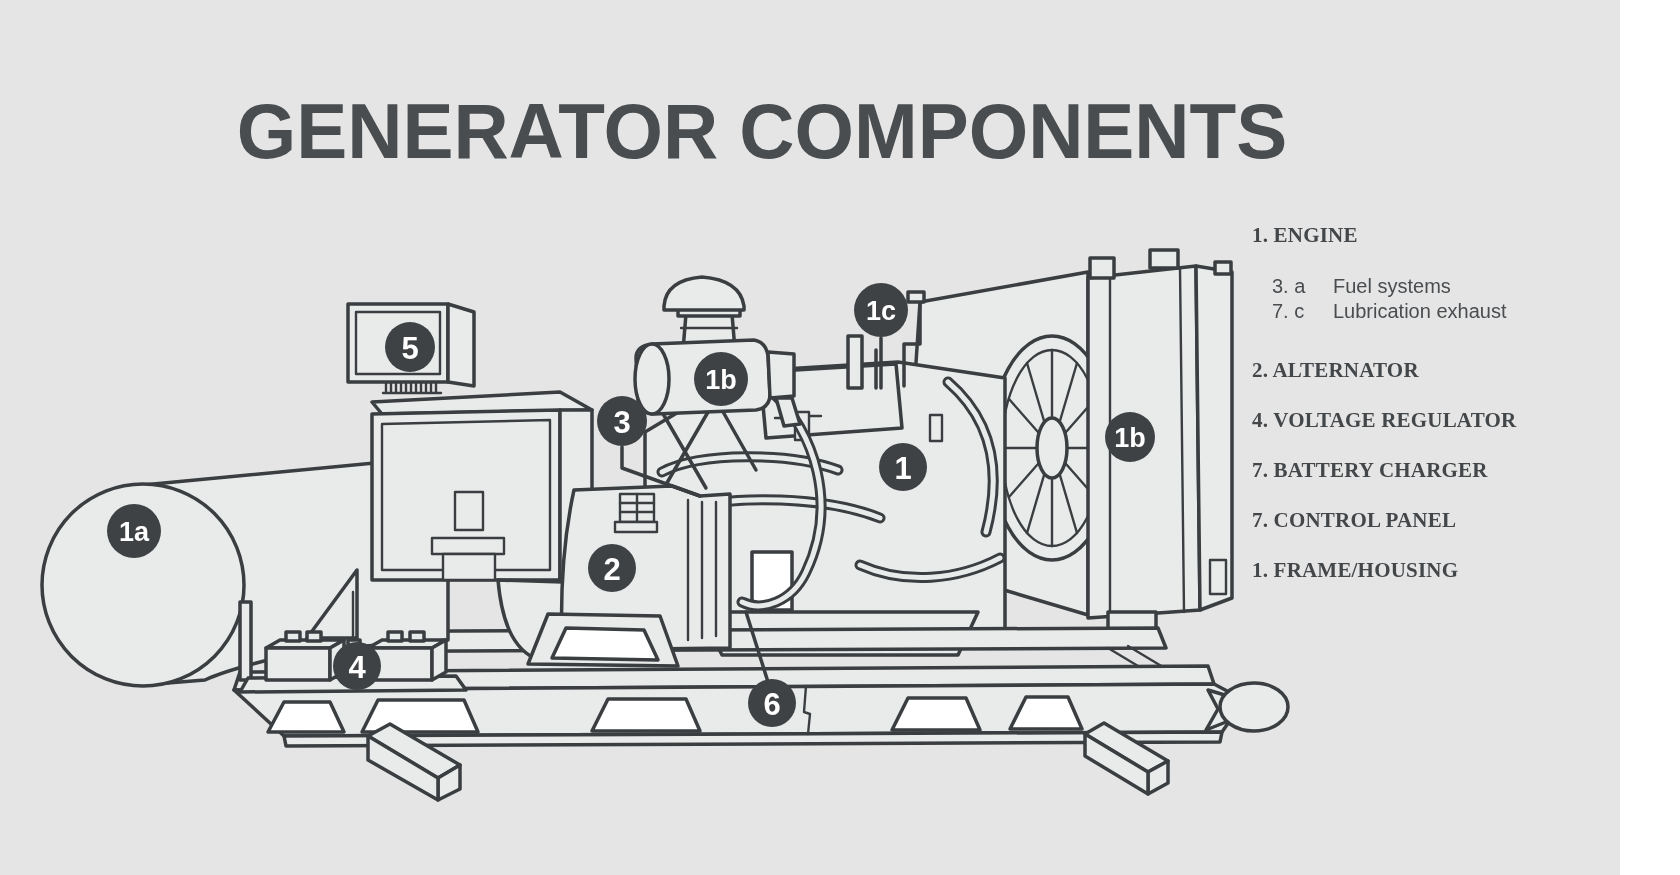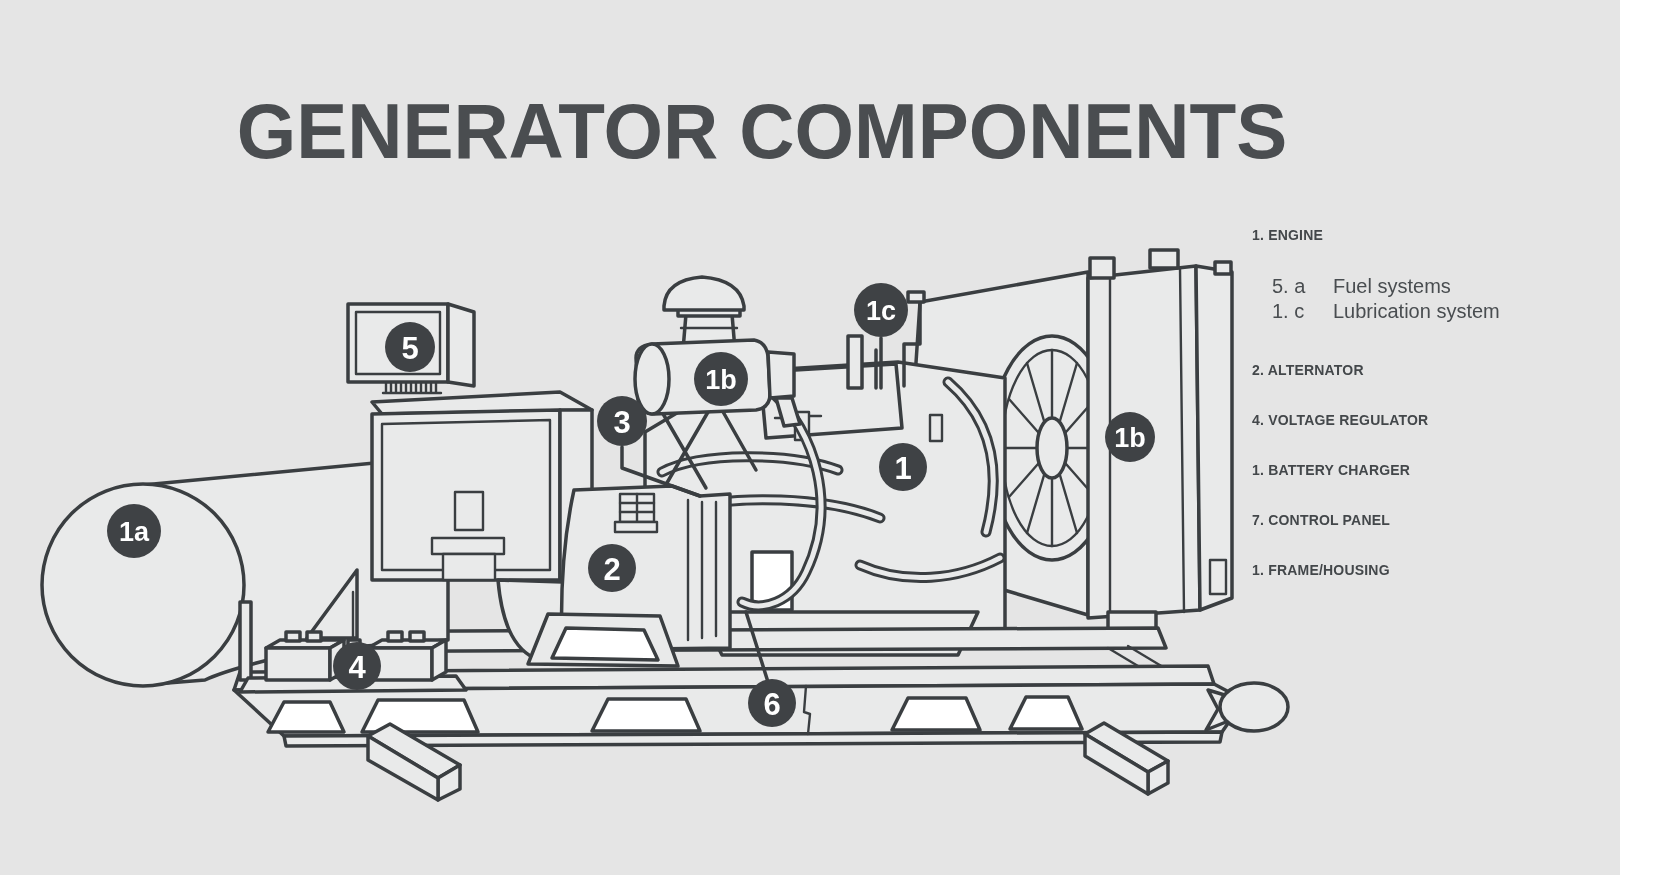--- a/index.html
+++ b/index.html
@@ -2,21 +2,21 @@
 <html><head>
 <meta charset="utf-8">
 <style>
   html,body{margin:0;padding:0;background:#fff;}
   .stage{position:relative;width:1620px;height:875px;background:#e5e5e5;overflow:hidden;
          font-family:"Liberation Sans",sans-serif;}
   .title{position:absolute;left:0;top:92px;width:1524px;text-align:center;
          font-size:78px;font-weight:bold;letter-spacing:0px;color:#4a4d50;line-height:78px;
          transform:scaleX(0.98);transform-origin:center;}
   .legend{position:absolute;left:1252px;top:224px;width:400px;color:#43474a;}
-  .legend .main{font-size:14px;font-weight:bold;line-height:22px;letter-spacing:.2px;margin:0 0 28px;}
+  .legend .main{font-size:21px;font-weight:bold;line-height:22px;letter-spacing:.2px;margin:0 0 28px;font-family:Liberation Serif, serif;}
   .legend .subs{margin:10px 0 35px;}
   .legend .sub{display:flex;font-size:20px;line-height:25px;font-weight:normal;color:#494d50;}
   .legend .sub-num{width:61px;padding-left:20px;flex:0 0 auto;}
   svg{position:absolute;left:0;top:0;}
   .f{fill:#e9eaea;stroke:#3a3e41;stroke-width:3.5;stroke-linejoin:round;stroke-linecap:round;}
   .w{fill:#ffffff;stroke:#3a3e41;stroke-width:3.5;stroke-linejoin:round;}
   .ln{fill:none;stroke:#3a3e41;stroke-width:3.5;stroke-linejoin:round;stroke-linecap:round;}
   .thin{stroke-width:2.4;}
   .pipe-o{fill:none;stroke:#3a3e41;stroke-width:11;stroke-linecap:round;}
   .pipe-i{fill:none;stroke:#e9eaea;stroke-width:5;stroke-linecap:round;}
@@ -205,28 +205,28 @@
     <g>
       <circle class="badge-c" cx="772" cy="703" r="24"></circle>
       <text class="badge-t bt-num" x="772" y="704">6</text>
     </g>
   </svg>
 
   <div class="legend">
     <div class="main">1. ENGINE</div>
     <div class="subs">
       <div class="sub">
-        <span class="sub-num">5. a</span>
+        <span class="sub-num">3. a</span>
         <span>Fuel systems</span>
       </div>
       <div class="sub">
-        <span class="sub-num">1. c</span>
-        <span>Lubrication system</span>
+        <span class="sub-num">7. c</span>
+        <span>Lubrication exhaust</span>
       </div>
     </div>
     <div class="main">2. ALTERNATOR</div>
     <div class="main">4. VOLTAGE REGULATOR</div>
-    <div class="main">1. BATTERY CHARGER</div>
+    <div class="main">7. BATTERY CHARGER</div>
     <div class="main">7. CONTROL PANEL</div>
     <div class="main">1. FRAME/HOUSING</div>
   </div>
 
 </div>
 
 </body></html>

